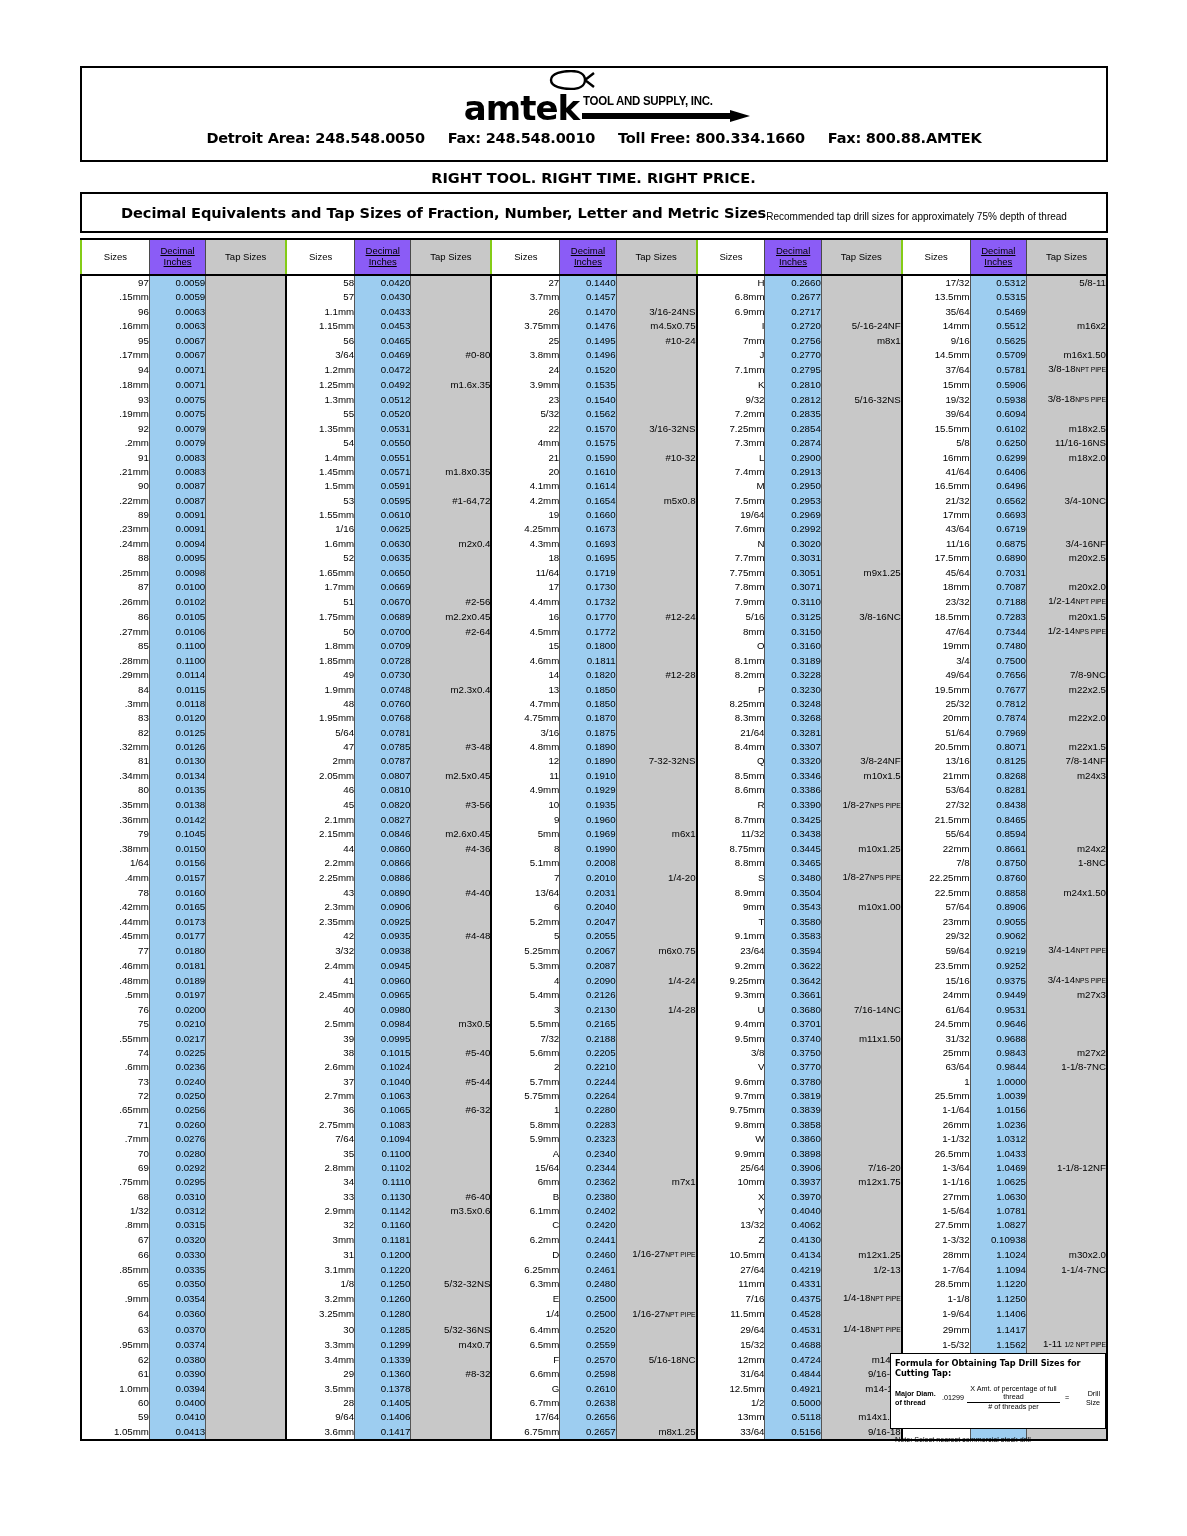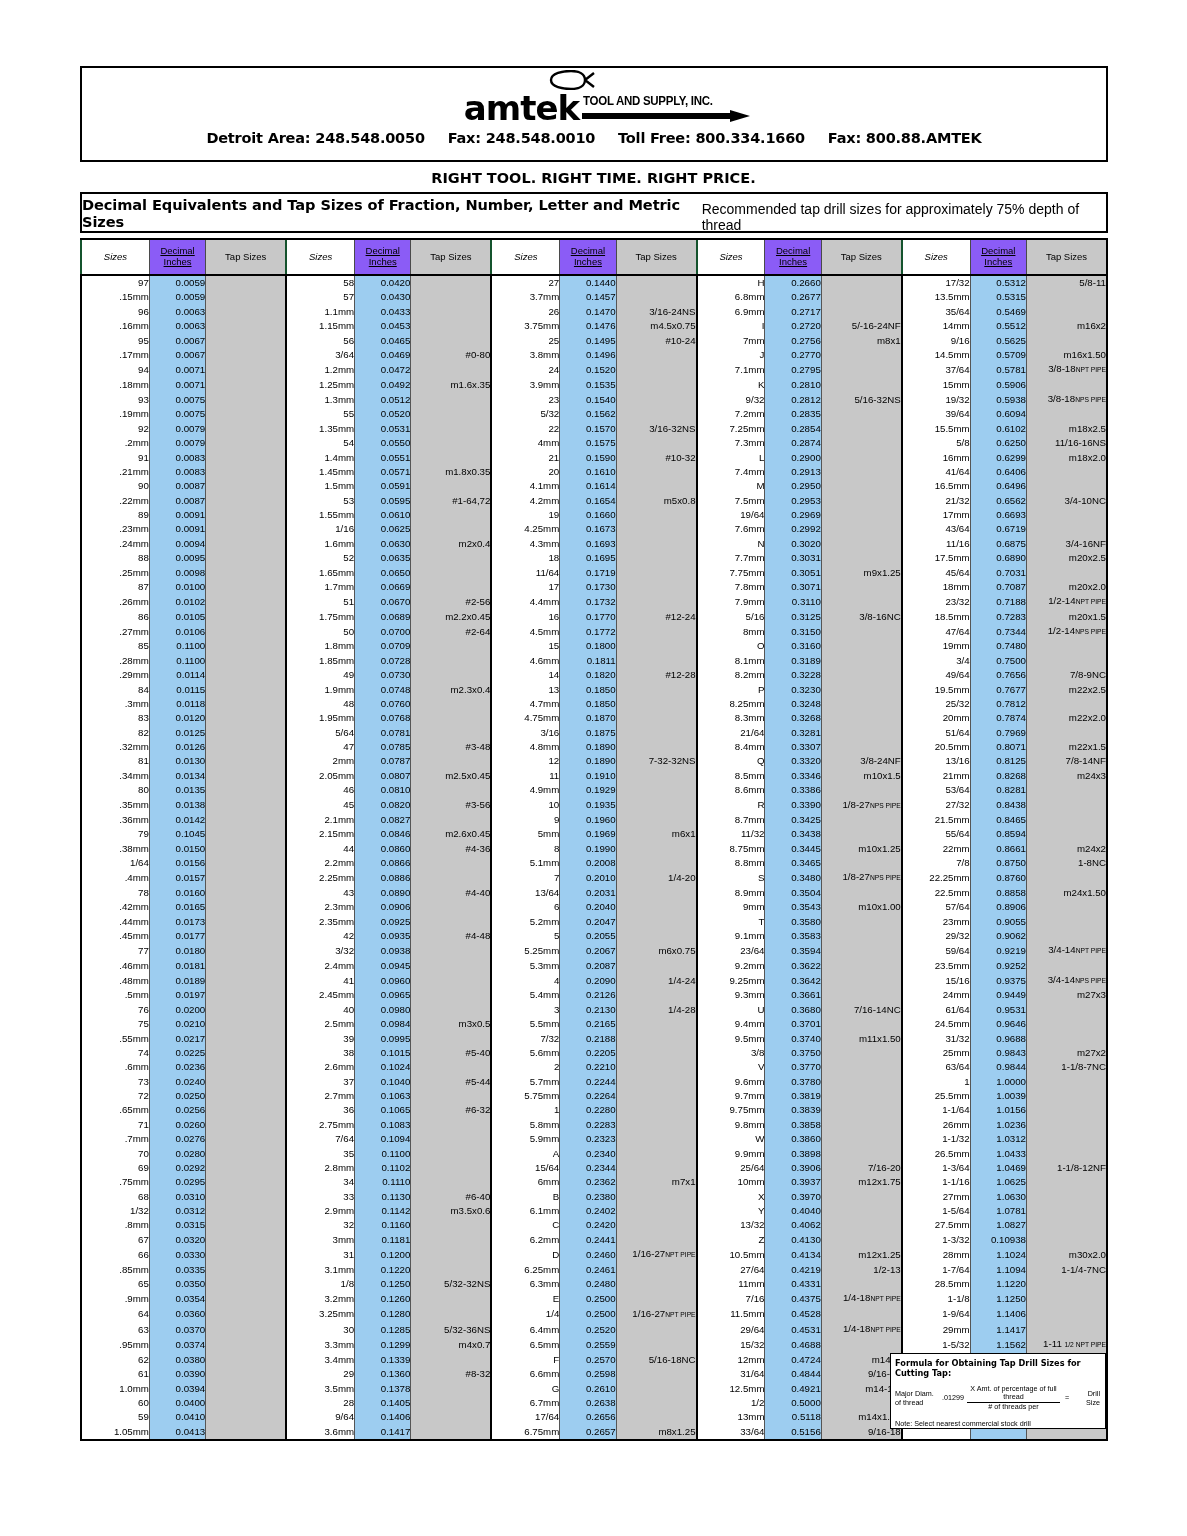--- a/index.html
+++ b/index.html
@@ -14,55 +14,55 @@
   .logo-amtek{font-family:"DejaVu Sans",sans-serif;font-weight:bold;font-size:34px;letter-spacing:-1px;line-height:.95;}
   .logo-tag{font-family:"Liberation Sans",sans-serif;font-weight:bold;font-size:12.5px;letter-spacing:-.3px;margin-left:4px;margin-bottom:16px;transform:scaleX(.92);transform-origin:left bottom;}
   .logo-arrow{position:absolute;left:118px;bottom:2px;width:168px;height:12px;}
   .phones{position:absolute;left:0;right:0;top:62px;text-align:center;font-family:"DejaVu Sans",sans-serif;font-weight:bold;font-size:14.5px;letter-spacing:-.2px;}
   .phones span{margin:0 9px;}
   .slogan{position:absolute;left:0;right:0;top:170px;text-align:center;font-family:"DejaVu Sans",sans-serif;font-weight:bold;font-size:14.5px;}
 
   
   .title-box{position:absolute;left:80px;top:192px;width:1028px;height:41px;border:2px solid #000;box-sizing:border-box;display:flex;flex-direction:row;justify-content:center;align-items:center;}
   .title-main{font-family:"DejaVu Sans",sans-serif;font-weight:bold;font-size:14.6px;letter-spacing:-.1px;}
-  .title-sub{font-size:14px;margin-top:8px;}
+  .title-sub{font-size:10px;margin-top:8px;}
 
   
   .tbl-wrap{position:absolute;left:80px;top:238px;width:1028px;}
   table.main{border-collapse:collapse;table-layout:fixed;width:1028px;}
   table.main td,table.main th{padding:0;margin:0;}
   thead th{height:34px;font-weight:normal;font-size:9.5px;text-align:center;line-height:1.12;
     border-left:1px solid #4a4a4a;border-right:1px solid #4a4a4a;border-top:2px solid #000;border-bottom:2px solid #000;}
   th.c-size{background:#fff;}
   th.c-dec{background:#8b5cf6;text-decoration:underline;}
   th.c-tap{background:#c8c8c8;}
-  th.grp-first{border-left:2px solid #14532d;font-style:italic;}
+  th.grp-first{border-left:2px solid #84cc16;}
   th.grp-last{border-right:2px solid #000;}
 
   tbody td{height:14.38px;font-size:9.7px;line-height:14.38px;
     border-left:1px solid #555;border-right:1px solid #555;
     white-space:nowrap;overflow:hidden;}
   td.c-size{background:#fff;text-align:right;padding-right:4px;}
   td.c-dec{background:#9dcdf0;text-align:right;padding-right:5px;}
   td.c-tap{background:#c8c8c8;text-align:right;padding-right:4px;}
   td.grp-first{border-left:2px solid #000;}
   td.grp-last{border-right:2px solid #000;}
   tbody tr:last-child td{border-bottom:2px solid #000;padding-left:14px;}
   .sub{font-size:6.7px;letter-spacing:0;}
 
   
   .formula-box{position:absolute;right:2px;width:216px;height:76px;background:#fff;border:1px solid #000;box-sizing:border-box;padding:4px 5px 0 4px;z-index:5;}
   .f-title{font-family:"DejaVu Sans",sans-serif;font-weight:bold;font-size:8.2px;margin-bottom:7px;}
   .f-row{display:flex;align-items:center;font-size:7.2px;gap:3px;}
-  .f-l{width:44px;line-height:1.25;}
+  .f-l{width:44px;line-height:1.25;font-weight:bold;}
   .f-frac{flex:1;text-align:center;line-height:1.2;}
   .f-frac .num{border-bottom:1px solid #000;display:inline-block;padding:0 2px;}
   .f-eq{width:8px;text-align:center;}
   .f-r{width:26px;text-align:right;line-height:1.25;}
-  .f-note{font-size:7.2px;margin-top:8px;}
+  .f-note{font-size:7.2px;margin-top:24px;}
 </style>
 </head>
 <body>
 
 <div class="page">
 
   <div class="hdr-box">
     <div class="logo-wrap">
       <div class="logo">
         <svg class="logo-fish" viewBox="0 0 46 20">

